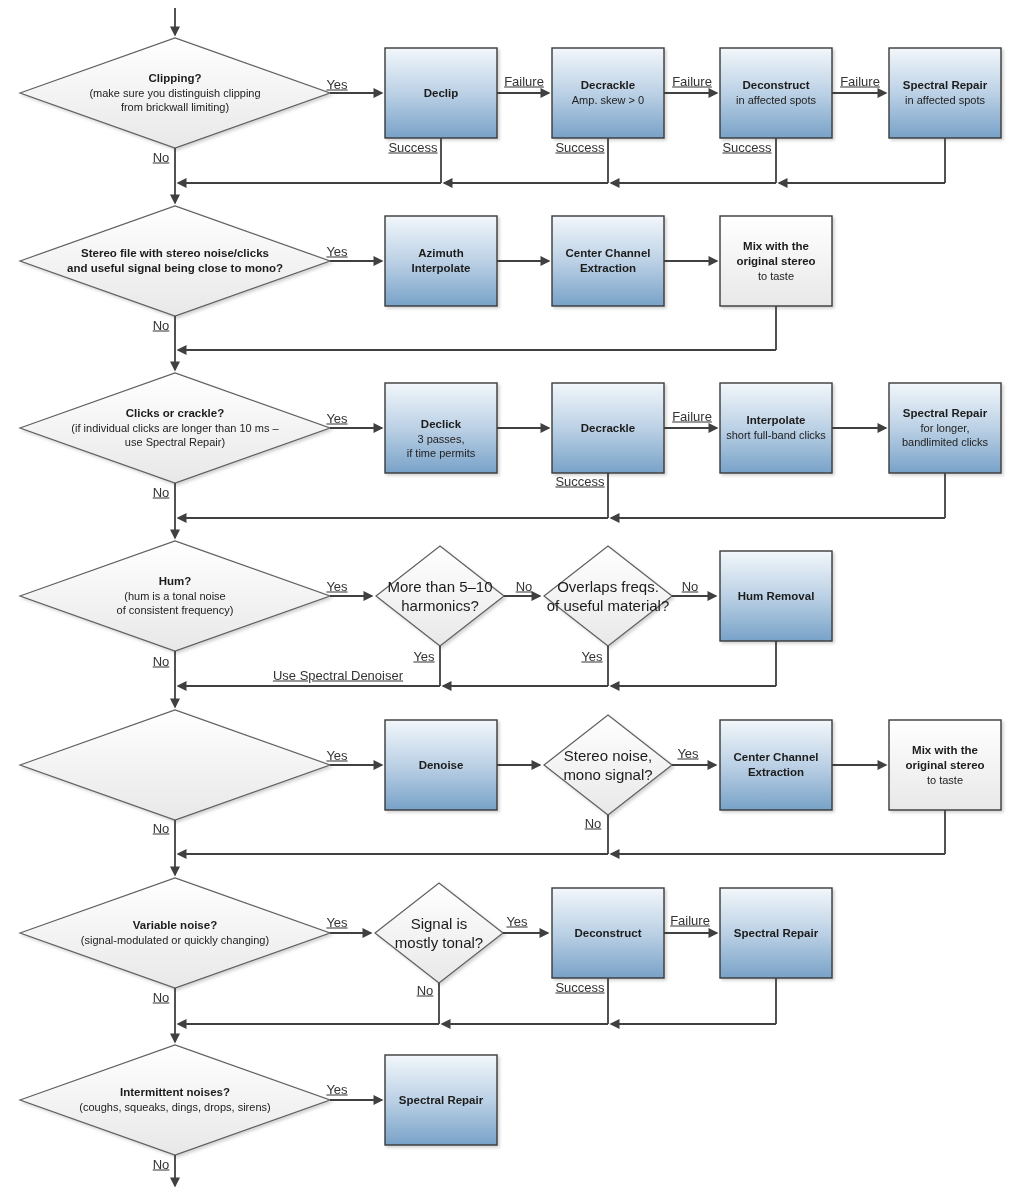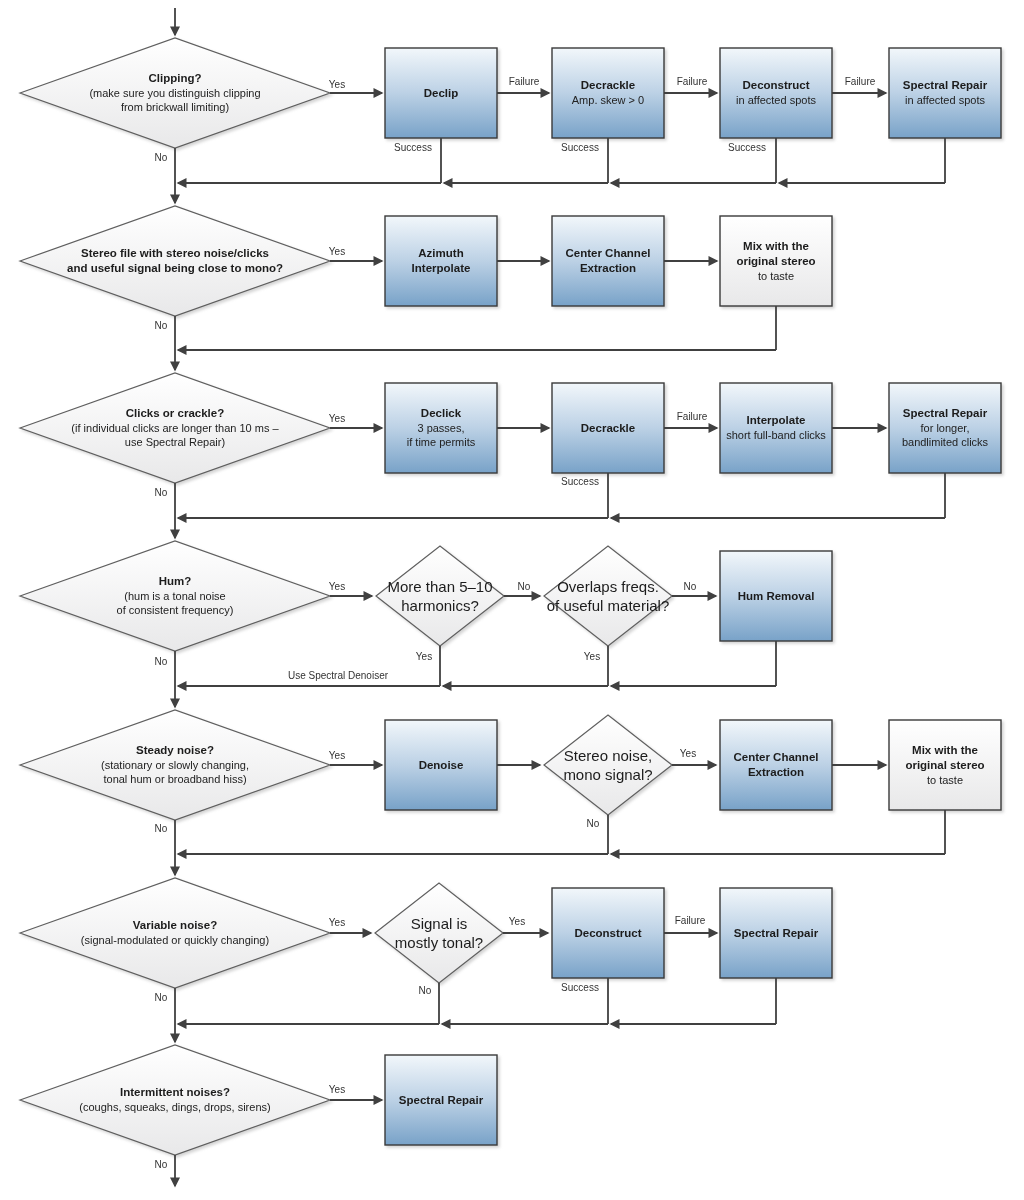--- a/index.html
+++ b/index.html
@@ -5,22 +5,22 @@
   html,body{margin:0;padding:0;background:#ffffff;}
   .canvas{position:relative;width:1024px;height:1200px;background:#ffffff;
           font-family:"Liberation Sans",sans-serif;overflow:hidden;padding-left:12px;}
   .canvas svg{position:absolute;left:0;top:0;}
   .node{position:absolute;display:flex;flex-direction:column;align-items:center;
         justify-content:center;text-align:center;white-space:pre-line;
         line-height:1.3;color:#1c1c1c;pointer-events:none;}
   .node .t{font-weight:bold;font-size:11.5px;}
   .node .s{font-weight:normal;font-size:11px;color:#222;}
   .node.plain .t{font-weight:normal;font-size:15px;}
-  .el{position:absolute;transform:translate(-50%,-50%);font-size:10px;color:#333;
-      white-space:nowrap;pointer-events:none;}
+  .el{position:absolute;transform:translate(-50%,-50%);font-size:13px;color:#333;
+      white-space:nowrap;pointer-events:none;text-decoration:underline;}
   .shape{filter:drop-shadow(2.5px 2.5px 1.5px rgba(130,130,130,0.35));}
   .box{stroke:#3a3a3a;stroke-width:1.4;}
   .dia{stroke:#5f5f5f;stroke-width:1.2;}
   .edge{stroke:#404040;stroke-width:1.8;fill:none;}
 </style>
 </head>
 <body>
 
 <div class="canvas">
 
@@ -166,37 +166,35 @@
 and useful signal being close to mono?</span></div>
 <div class="node" style="left:385px;top:216px;width:112px;height:90px"><span class="t">Azimuth
 Interpolate</span></div>
 <div class="node" style="left:552px;top:216px;width:112px;height:90px"><span class="t">Center Channel
 Extraction</span></div>
 <div class="node" style="left:720px;top:216px;width:112px;height:90px"><span class="t">Mix with the
 original stereo</span><span class="s">to taste</span></div>
 
 <div class="node" style="left:45px;top:373px;width:260px;height:110px"><span class="t">Clicks or crackle?</span><span class="s">(if individual clicks are longer than 10 ms –
 use Spectral Repair)</span></div>
-<div class="node" style="left:385px;top:383px;width:112px;height:90px"><span class="t">Declick</span><span class="s">3 passes,
+<div class="node" style="left:385px;top:394px;width:112px;height:90px"><span class="t">Declick</span><span class="s">3 passes,
 if time permits</span></div>
 <div class="node" style="left:552px;top:383px;width:112px;height:90px"><span class="t">Decrackle</span></div>
 <div class="node" style="left:717px;top:383px;width:118px;height:90px"><span class="t">Interpolate</span><span class="s">short full-band clicks</span></div>
 <div class="node" style="left:889px;top:383px;width:112px;height:90px"><span class="t">Spectral Repair</span><span class="s">for longer,
 bandlimited clicks</span></div>
 
 <div class="node" style="left:45px;top:541px;width:260px;height:110px"><span class="t">Hum?</span><span class="s">(hum is a tonal noise
 of consistent frequency)</span></div>
 <div class="node plain" style="left:375px;top:546px;width:130px;height:100px"><span class="t">More than 5–10
 harmonics?</span></div>
 <div class="node plain" style="left:543px;top:546px;width:130px;height:100px"><span class="t">Overlaps freqs.
 of useful material?</span></div>
 <div class="node" style="left:720px;top:551px;width:112px;height:90px"><span class="t">Hum Removal</span></div>
 
-<div class="node" style="left:45px;top:710px;width:260px;height:110px"><span class="t">Steady noise?</span><span class="s">(stationary or slowly changing,
-tonal hum or broadband hiss)</span></div>
 <div class="node" style="left:385px;top:720px;width:112px;height:90px"><span class="t">Denoise</span></div>
 <div class="node plain" style="left:543px;top:715px;width:130px;height:100px"><span class="t">Stereo noise,
 mono signal?</span></div>
 <div class="node" style="left:720px;top:720px;width:112px;height:90px"><span class="t">Center Channel
 Extraction</span></div>
 <div class="node" style="left:889px;top:720px;width:112px;height:90px"><span class="t">Mix with the
 original stereo</span><span class="s">to taste</span></div>
 
 <div class="node" style="left:45px;top:878px;width:260px;height:110px"><span class="t">Variable noise?</span><span class="s">(signal-modulated or quickly changing)</span></div>
 <div class="node plain" style="left:374px;top:883px;width:130px;height:100px"><span class="t">Signal is

